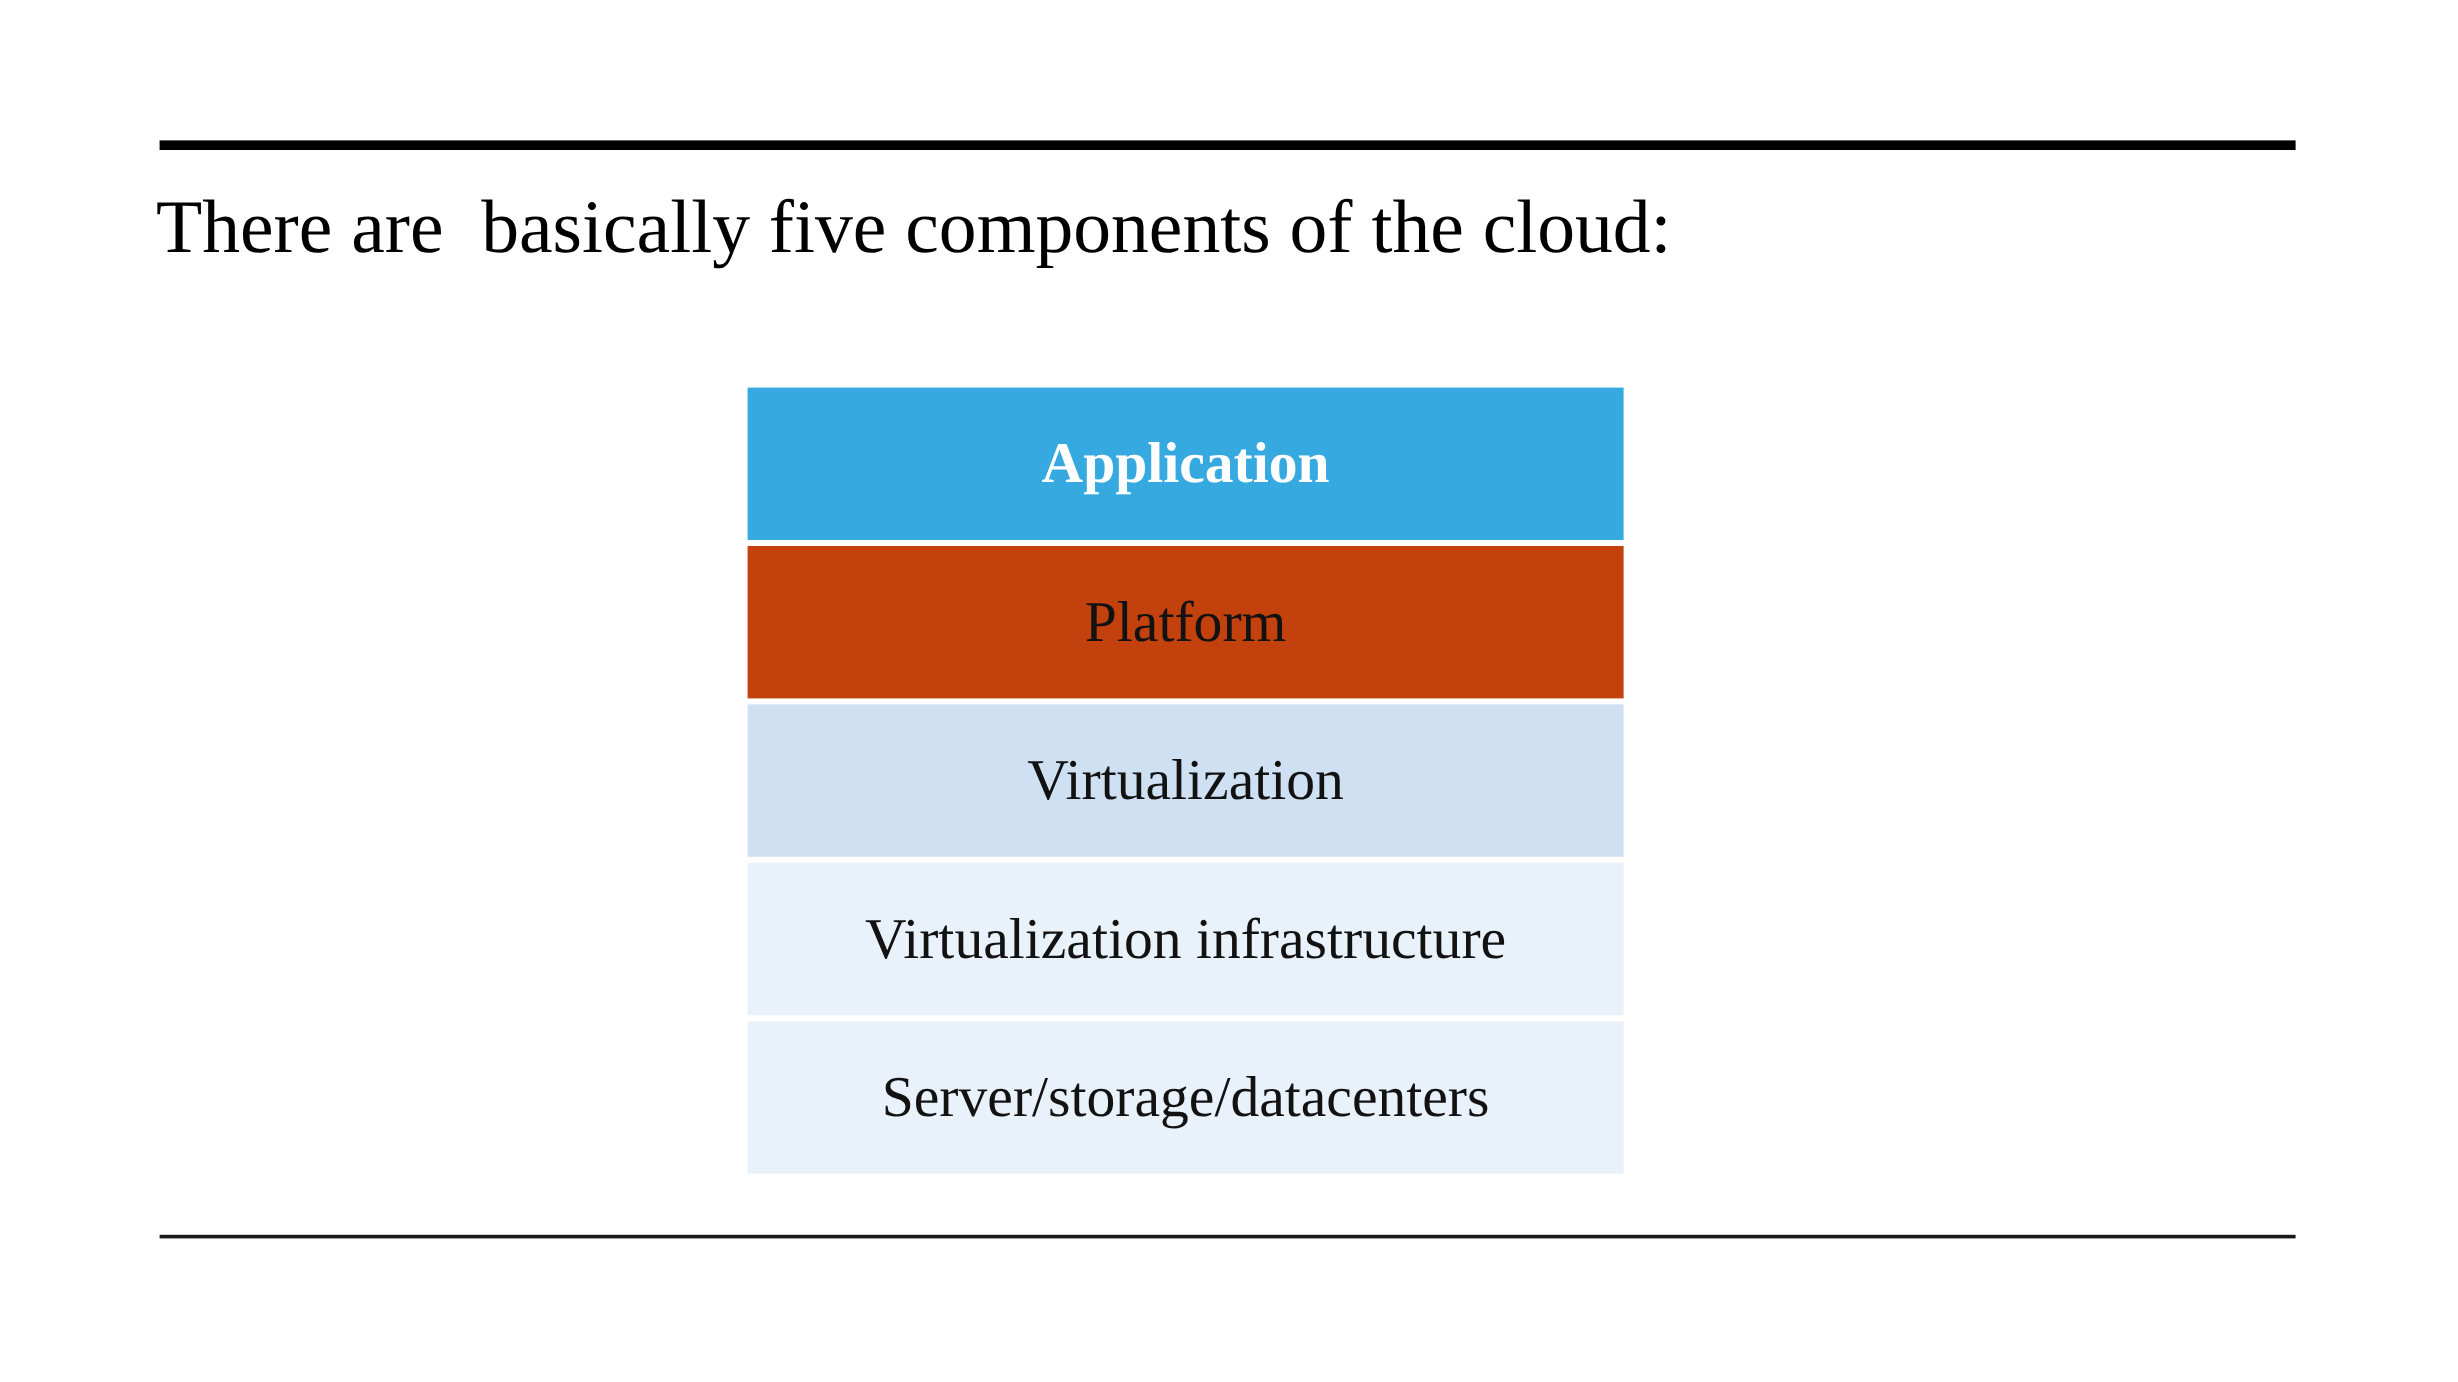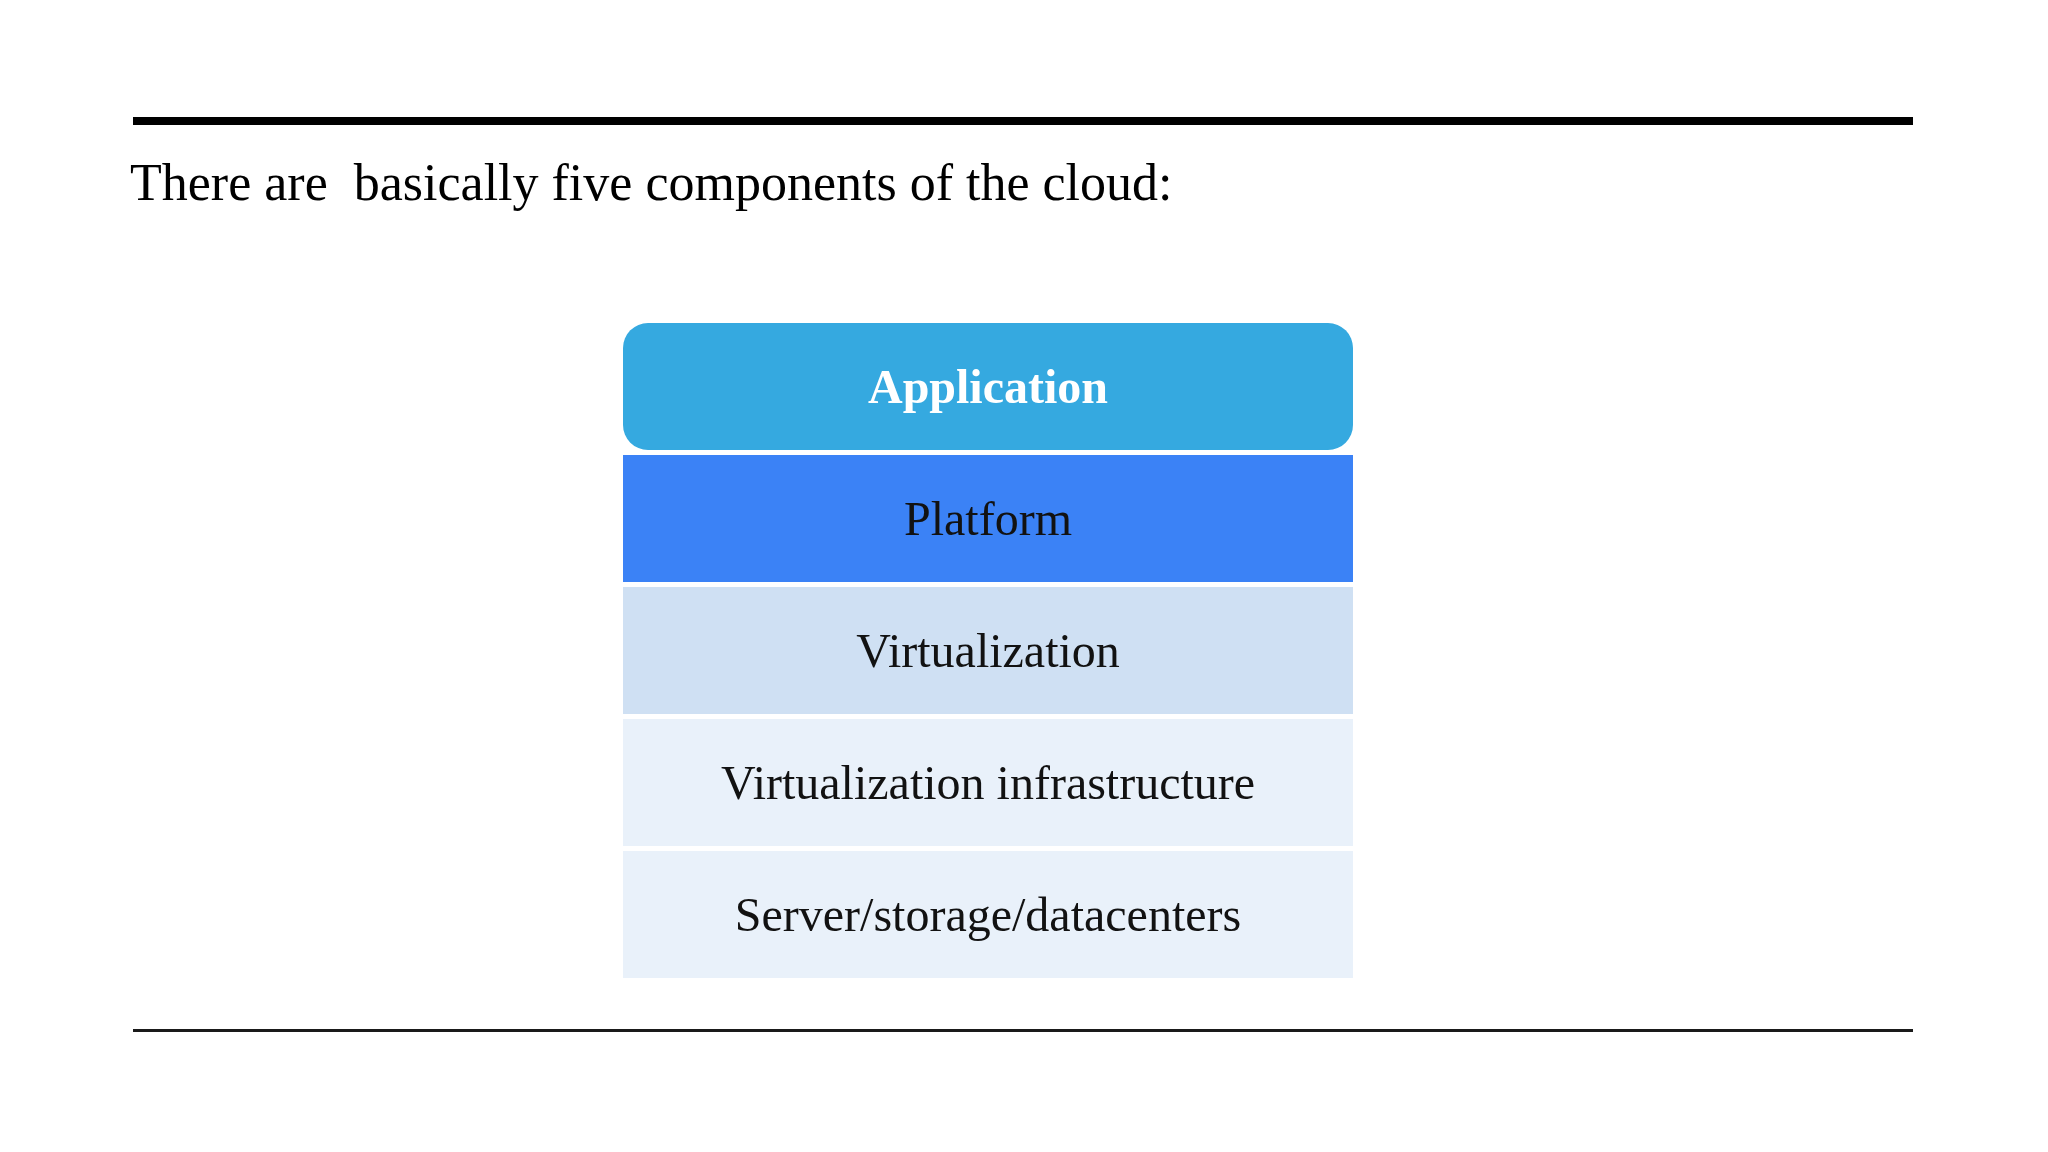--- a/index.html
+++ b/index.html
@@ -28,21 +28,21 @@
   .rule-bottom {
     top: 1029px;
     height: 3px;
     background: #1a1a1a;
   }
   .title {
     position: absolute;
     left: 130px;
     top: 156px;
     margin: 0;
-    font-size: 52px;
+    font-size: 63px;
     font-weight: 400;
     line-height: 1.05;
     color: #000000;
     white-space: pre; 
     letter-spacing: 0px;
   }
   .stack {
     position: absolute;
     left: 623px;
     top: 323px;
@@ -71,25 +71,25 @@
 <body>
 
 <div class="slide">
 
   <div class="rule rule-top"></div>
 
   <h1 class="title">There are  basically five components of the cloud:</h1>
 
   <div class="stack">
 
-    <div class="layer layer-header" style="background: rgb(53, 169, 224); color: rgb(255, 255, 255); border-radius: 25px;">
+    <div class="layer layer-header" style="background: rgb(53, 169, 224); color: rgb(255, 255, 255);">
       <span>Application</span>
     </div>
 
-    <div class="layer" style="background: #3b82f6; color: rgb(18, 18, 18); align-items: center;">
+    <div class="layer" style="background: #c2410c; color: rgb(18, 18, 18); align-items: center;">
       <span>Platform</span>
     </div>
 
     <div class="layer" style="background: rgb(207, 224, 243); color: rgb(18, 18, 18);">
       <span>Virtualization</span>
     </div>
 
     <div class="layer" style="background: rgb(233, 241, 250); color: rgb(18, 18, 18);">
       <span>Virtualization infrastructure</span>
     </div>

